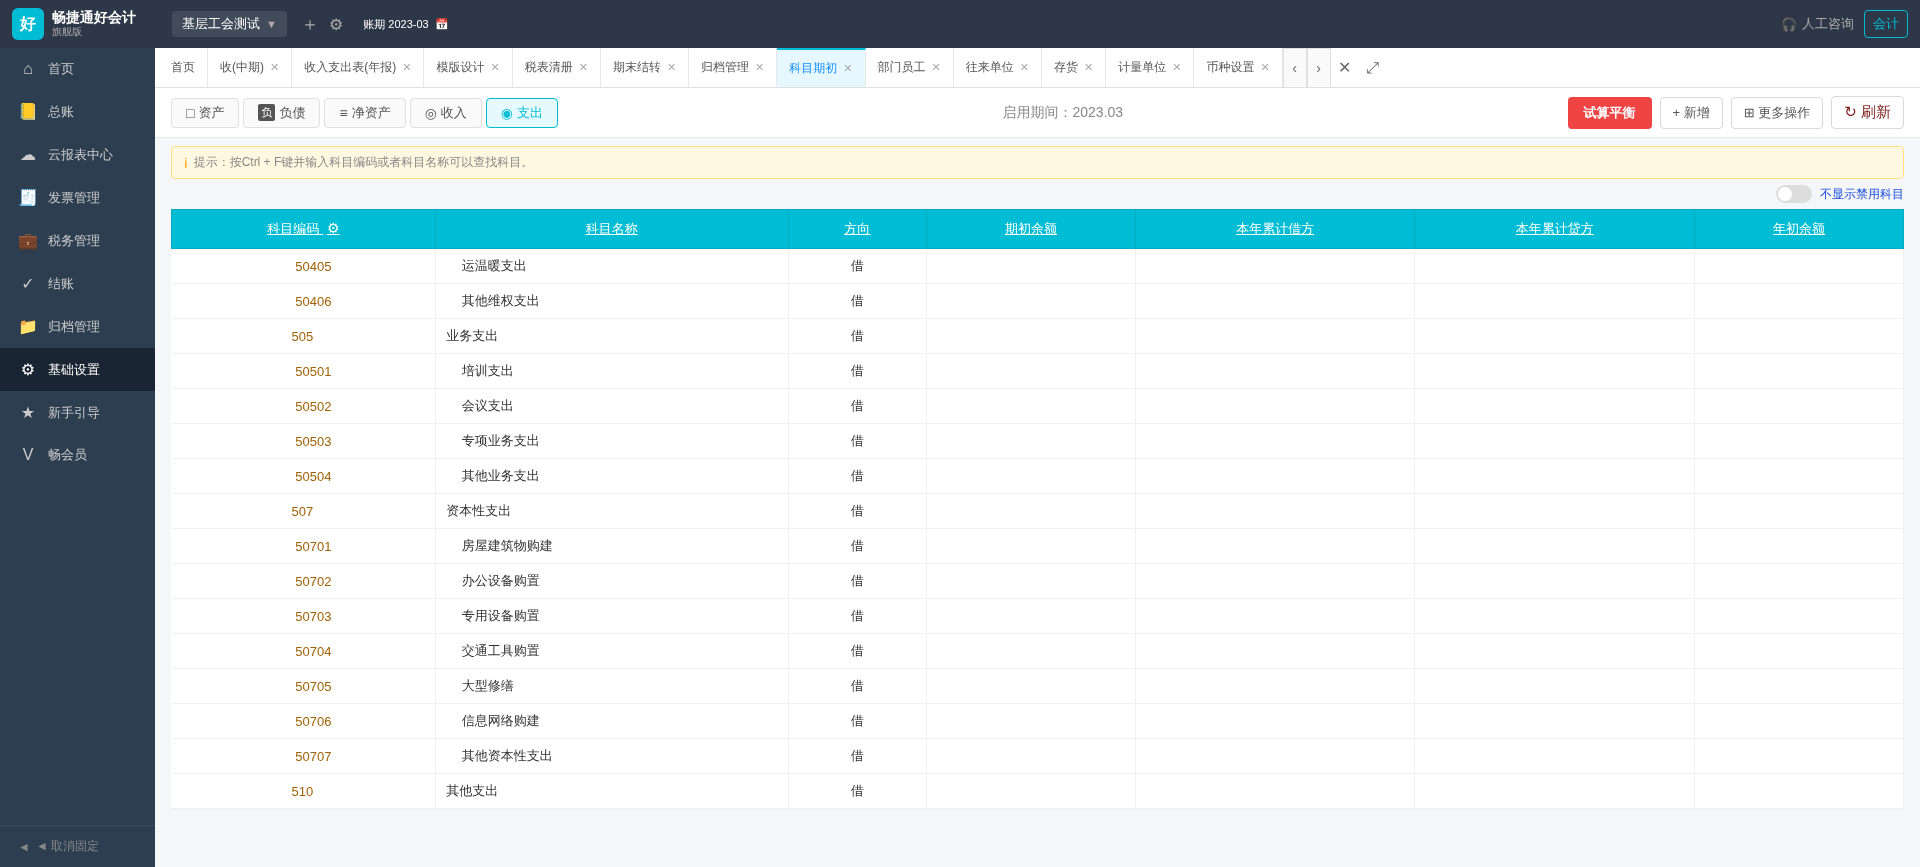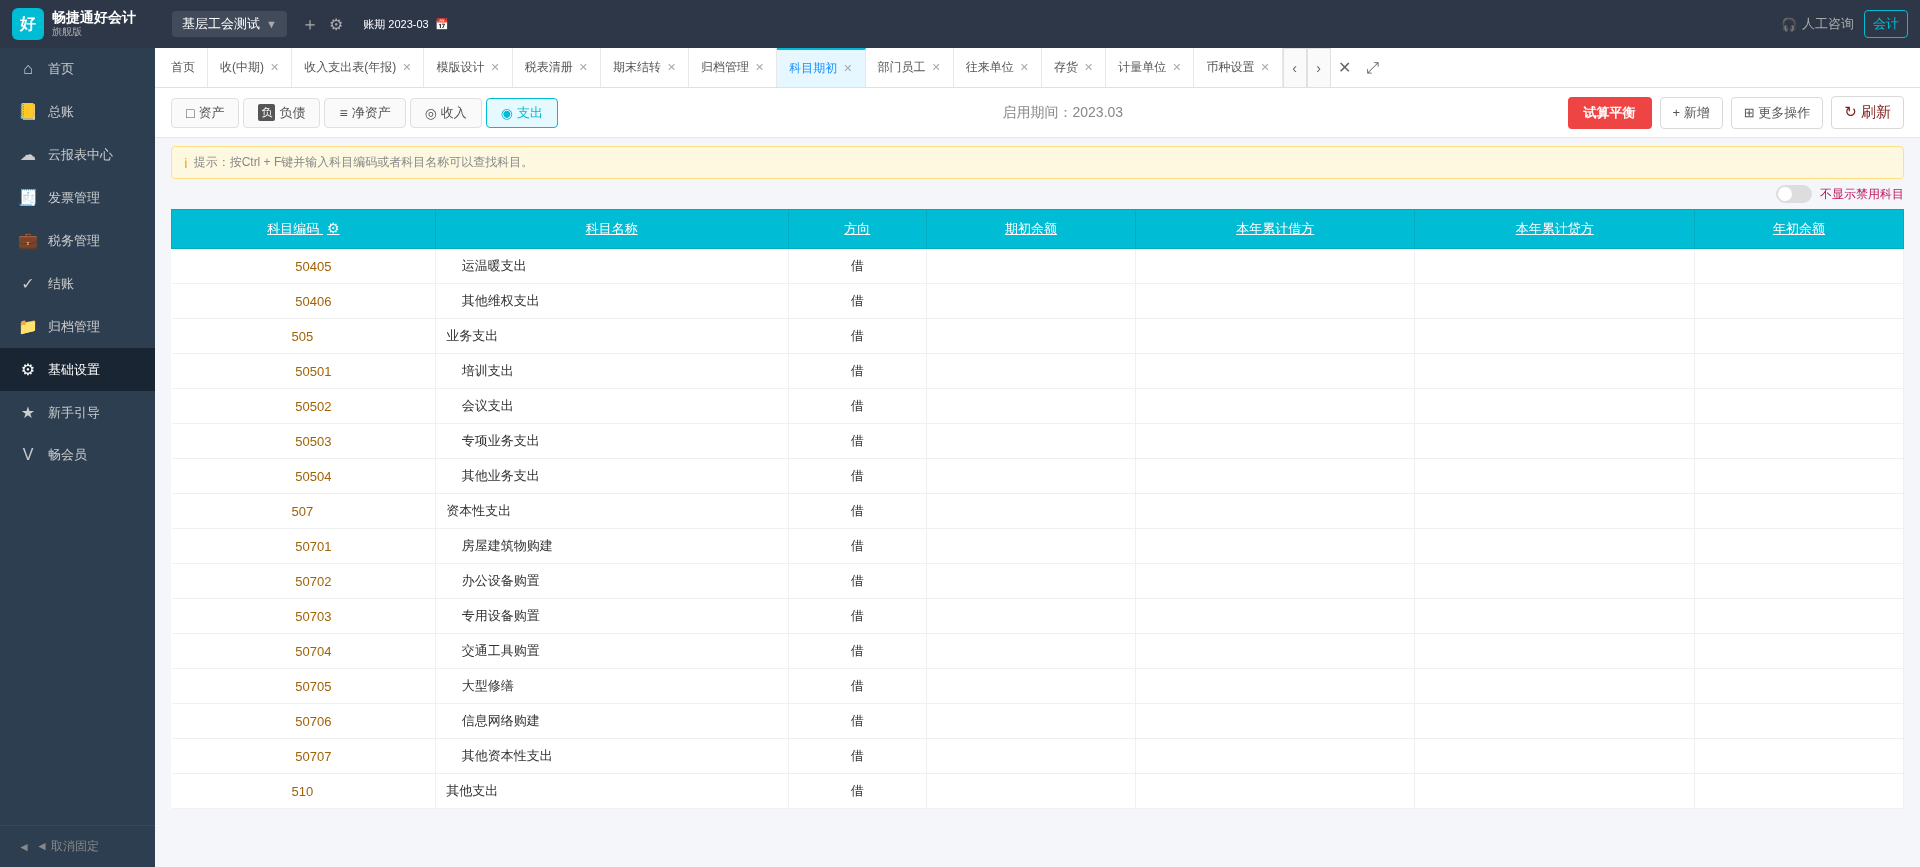--- a/index.html
+++ b/index.html
@@ -60,21 +60,21 @@
 
     
     .notice-bar { background: #fff8e1; border: 1px solid #ffe082; border-radius: 4px; margin: 8px 16px 0; padding: 6px 12px; color: #888; font-size: 12px; display: flex; align-items: center; gap: 6px; }
     .notice-bar .notice-icon { color: #ffa000; font-size: 14px; }
 
     
     .toggle-row { display: flex; justify-content: flex-end; align-items: center; padding: 6px 16px; gap: 8px; }
     .toggle-switch { width: 36px; height: 18px; background: #ccc; border-radius: 9px; position: relative; cursor: pointer; }
     .toggle-switch.off { background: #ddd; }
     .toggle-knob { width: 14px; height: 14px; background: white; border-radius: 50%; position: absolute; top: 2px; left: 2px; }
-    .toggle-label { color: #be185d; font-size: 12px; }
+    .toggle-label { color: #1d4ed8; font-size: 12px; }
 
     
     .table-wrap { flex: 1; overflow-y: auto; padding: 0 16px 16px; }
     .data-table { width: 100%; border-collapse: collapse; background: white; }
     .data-table thead tr { background: #00bcd4; color: white; text-decoration: underline; }
     .data-table thead th { padding: 10px 12px; font-weight: 500; font-size: 13px; text-align: center; border: 1px solid #00acc1; }
     .data-table tbody tr { border-bottom: 1px solid #f0f0f0; }
     .data-table tbody td { padding: 8px 12px; color: #333; font-size: 13px; text-align: center; border-right: 1px solid #f0f0f0; }
     .data-table tbody td.name-col { text-align: left; padding-left: 24px; }
     .data-table tbody td.code-col { color: #a16207; }

